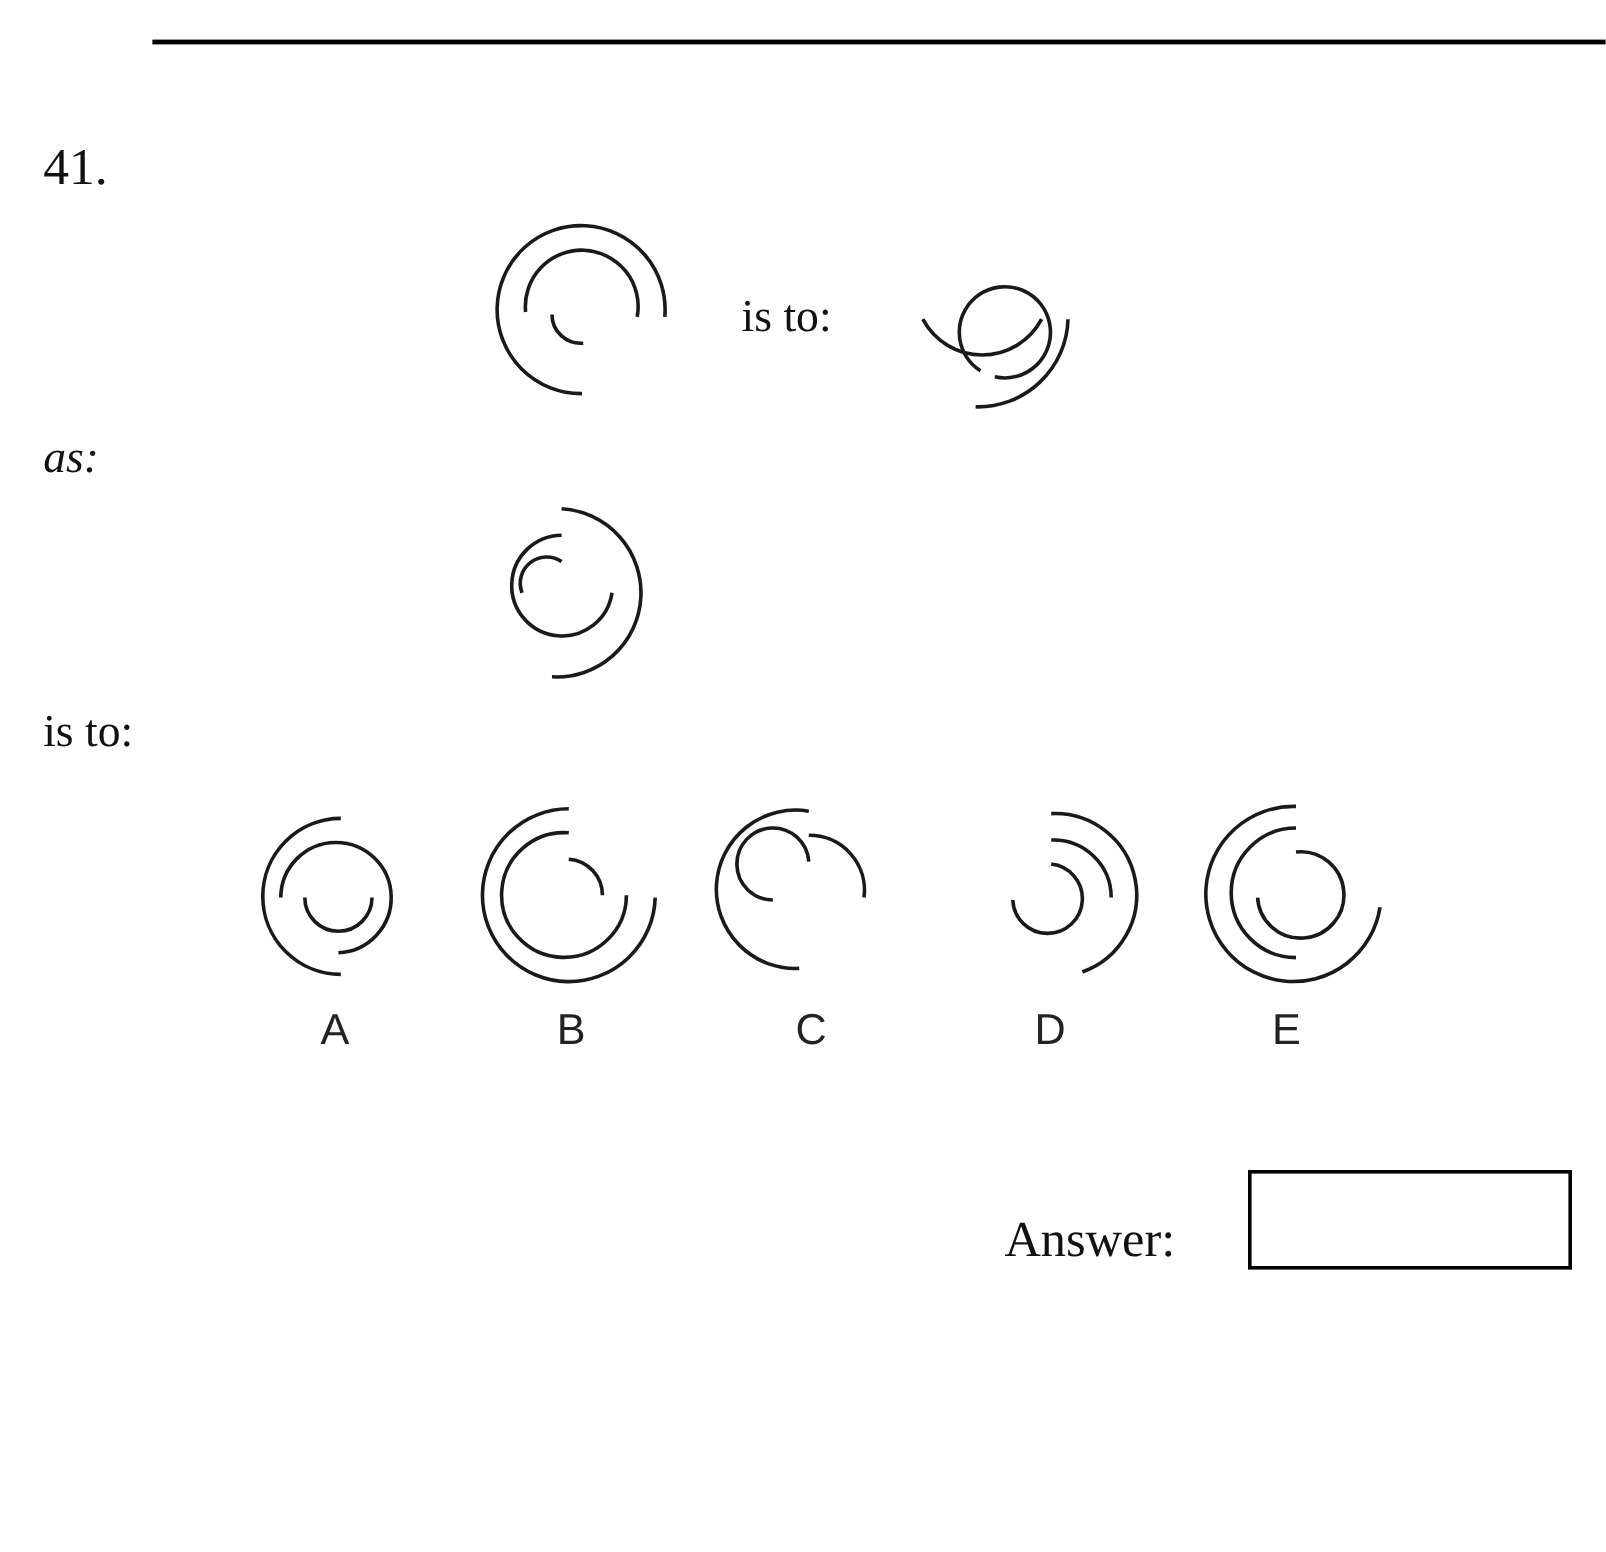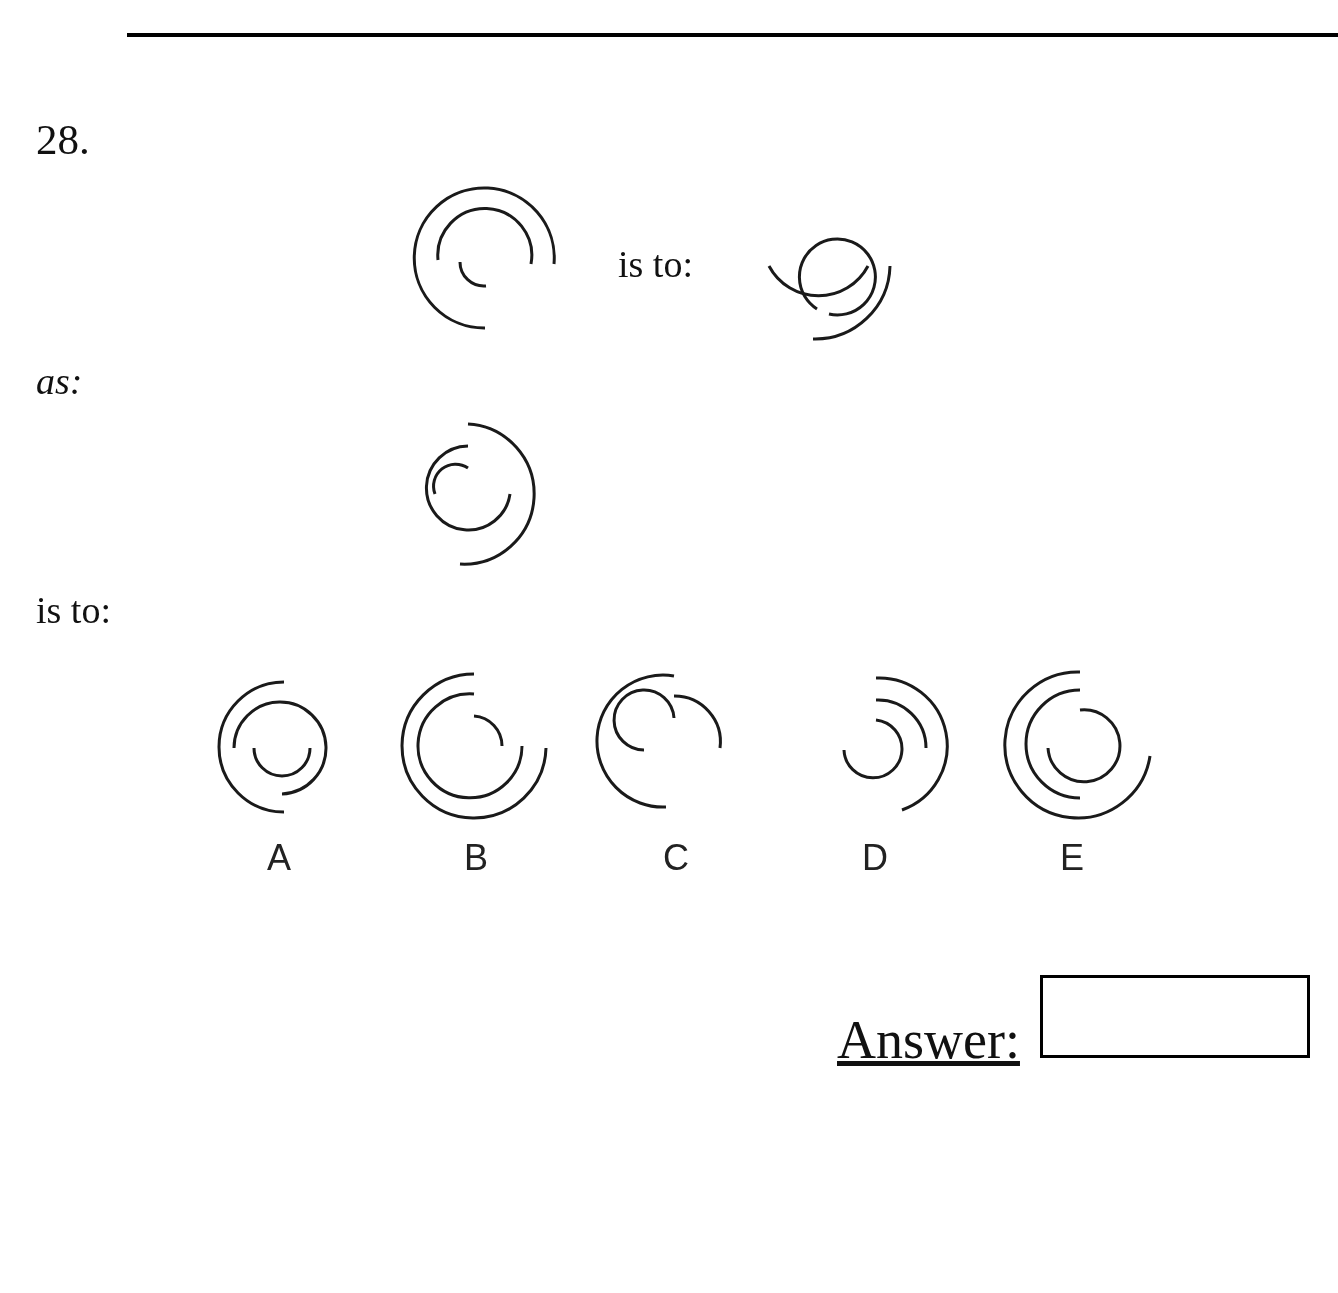--- a/index.html
+++ b/index.html
@@ -47,22 +47,21 @@
     font-style: italic;
   }
   #isto2 {
     left: 36px;
     top: 591px;
     font-size: 38px;
   }
   #answerlabel {
     left: 837px;
     top: 1013px;
-    font-size: 54px;
-    text-decoration: underline;
+    font-size: 42px;
   }
   .answer-box {
     position: absolute;
     left: 1040px;
     top: 975px;
     width: 270px;
     height: 83px;
     border: 3px solid #000000;
     background: #ffffff;
     box-sizing: border-box;
@@ -101,21 +100,21 @@
   #labB { left: 446px; top: 840px; }
   #labC { left: 646px; top: 840px; }
   #labD { left: 845px; top: 840px; }
   #labE { left: 1042px; top: 840px; }
 </style>
 </head>
 <body>
 
 <div class="rule"></div>
 
-<div class="serif-text" id="qnum">28.</div>
+<div class="serif-text" id="qnum">41.</div>
 
 <div class="fig" id="fig1">
   <svg width="160" height="160" viewBox="0 0 160 160" aria-hidden="true">
 
     <path d="M 150 86 A 70 70 0 1 0 81 150"></path>
 
     <path d="M 127 86 A 47 47 0 1 0 34 82"></path>
 
     <path d="M 56 84 A 24 24 0 0 0 82 108"></path>
   </svg>

